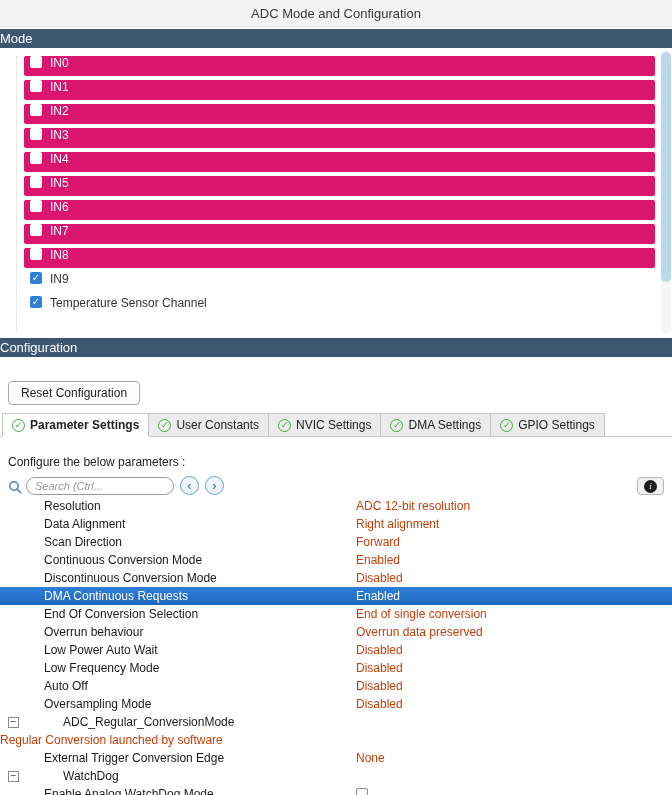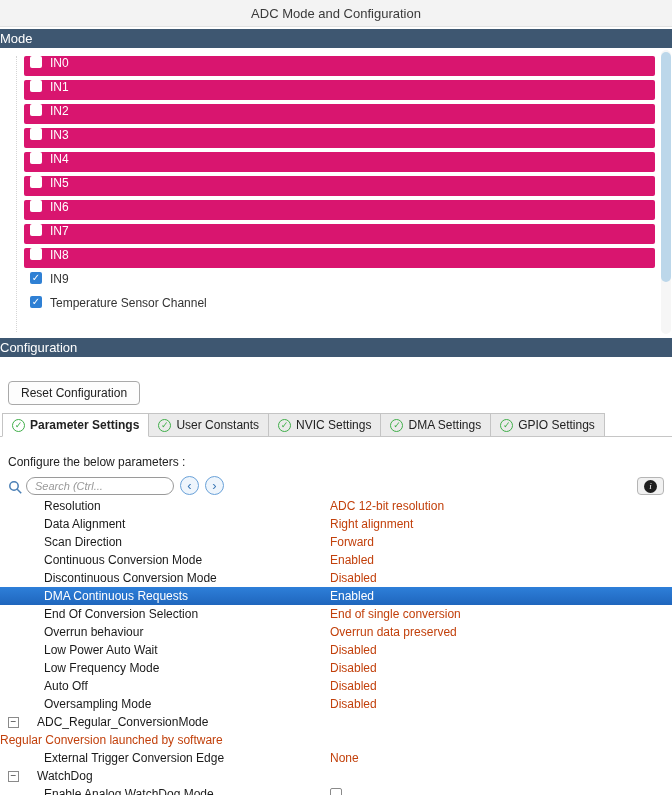--- a/index.html
+++ b/index.html
@@ -71,21 +71,21 @@
     margin-left:auto;width:27px;height:18px;border:1px solid #b5b5b5;border-radius:4px;background:#f1f1f1;
     display:flex;align-items:center;justify-content:center;padding:0;cursor:pointer;
   }
   .info-circle{
     width:13px;height:13px;border-radius:50%;background:#1e1e1e;color:#fff;
     font-size:9px;font-style:italic;font-family:"Liberation Serif",serif;
     display:flex;align-items:center;justify-content:center;
   }
   
   .param-table{margin-top:2px;}
-  .row,.group-row{height:18px;display:flex;align-items:center;}
+  .row,.group-row{height:18px;display:flex;align-items:center;gap:26px;}
   .p-name{width:330px;padding-left:44px;box-sizing:border-box;color:#1a1a1a;white-space:nowrap;overflow:hidden;}
   .p-value{color:#c2410c;white-space:nowrap;}
   .row.selected{background:linear-gradient(var(--sel-1,#2e7fd9),var(--sel-2,#1f66bd));}
   .row.selected .p-name,.row.selected .p-value{color:#fff;}
   .val-checkbox{display:none;width:12px;height:12px;border:1px solid #8a8a8a;border-radius:2px;background:#fff;box-sizing:border-box;}
   .row.has-checkbox .val-checkbox{display:inline-block;}
   .g-box{
     width:11px;height:11px;border:1px solid #8a8a8a;background:#fff;margin:0 6px 0 8px;
     display:flex;align-items:center;justify-content:center;font-size:10px;line-height:1;color:#333;
     box-sizing:border-box;flex:0 0 auto;

